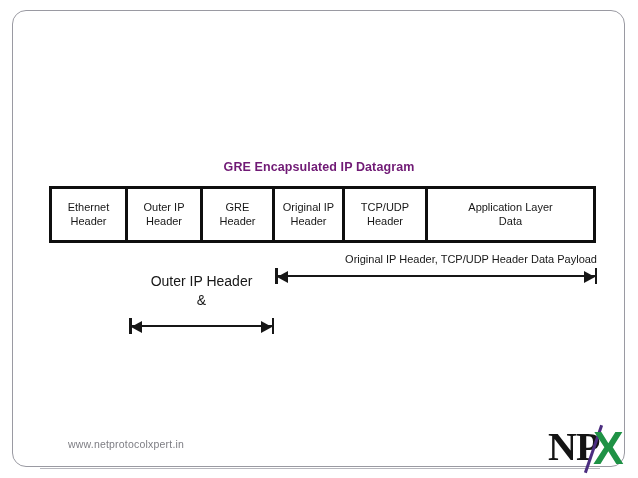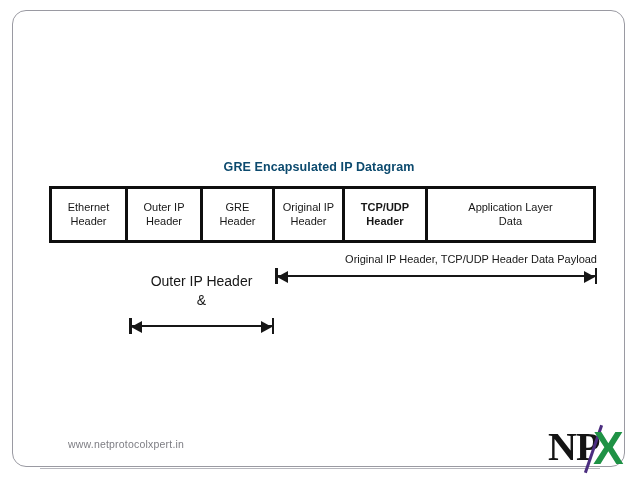--- a/index.html
+++ b/index.html
@@ -31,21 +31,21 @@
 
   
   #diagram-title {
     position: absolute;
     left: 0;
     top: 160px;
     width: 638px;
     text-align: center;
     font-size: 12.5px;
     font-weight: bold;
-    color: #0c4a6e;
+    color: #701a75;
     letter-spacing: 0.1px;
   }
 
   
   #packet-row {
     position: absolute;
     left: 49px;
     top: 186px;
     width: 547px;
     height: 57px;
@@ -67,21 +67,21 @@
     color: #171717;
     padding: 0 2px;
     background: #ffffff;
   }
   .packet-field:last-child { border-right: none; }
 
   .pf-0 { width: 76px; }
   .pf-1 { width: 75px; }
   .pf-2 { width: 72px; }
   .pf-3 { width: 70px; }
-  .pf-4 { width: 83px; font-weight: bold; }
+  .pf-4 { width: 83px; }
   .pf-5 { flex: 1 1 auto; }
 
   .pf-label span { display: block; white-space: nowrap; }
 
   
   .measure {
     position: absolute;
     height: 16px;
   }
   .measure .bar-line {

